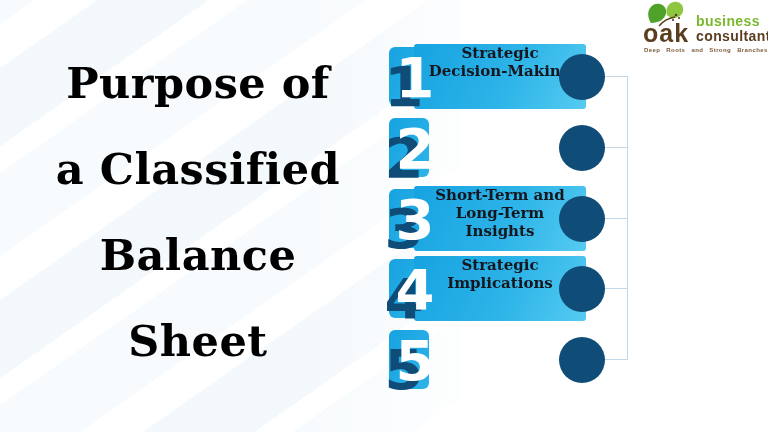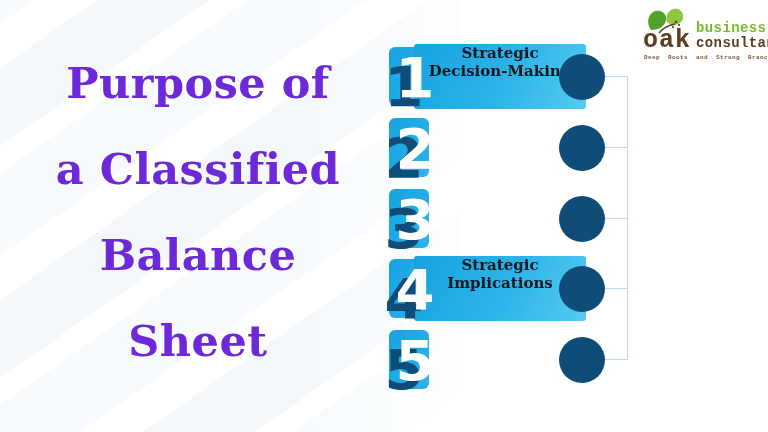--- a/index.html
+++ b/index.html
@@ -18,21 +18,21 @@
     opacity:0.6;
   }
   .bg-fade{
     position:absolute;left:300px;top:0;width:260px;height:432px;
     background:linear-gradient(90deg, rgba(255,255,255,0), #ffffff 80%);
   }
   
   .title{
     position:absolute;left:28px;top:40px;width:340px;
     text-align:center;font-weight:700;font-size:43px;line-height:86px;
-    color:#6d28d9;white-space:pre-line;letter-spacing:0.5px;
+    color:#000000;white-space:pre-line;letter-spacing:0.5px;
   }
   
   .vline{position:absolute;left:627px;top:76px;width:1px;height:284px;background:#c2d8e8;}
   .row{position:absolute;left:384px;width:270px;height:65px;}
   .chip{
     position:absolute;left:5px;top:3px;width:40px;height:59px;border-radius:6px;
     background:linear-gradient(115deg,#17a3e1,#2db4e8);
   }
   .card{
     position:absolute;left:30px;top:0;width:172px;height:65px;border-radius:3px;
@@ -48,22 +48,22 @@
     background:#0f4d78;
   }
   .hline{position:absolute;left:221px;top:32px;width:23px;height:1px;background:#c2d8e8;}
   .digit{
     position:absolute;left:0;top:0;width:62px;height:65px;line-height:68px;
     text-align:center;font-family:"DejaVu Sans","Liberation Sans",sans-serif;
     font-weight:800;font-size:56px;color:#ffffff;
     text-shadow:-11px 9px 0 #0f4d78;
   }
   
-  .logo{position:absolute;right:5px;top:8px;width:120px;height:52px;
-    font-family:Liberation Mono, monospace;}
+  .logo{position:absolute;right:5px;top:1px;width:120px;height:52px;
+    font-family:Liberation Sans, sans-serif;}
   .logo-leaves{position:absolute;left:2px;top:0;}
   .logo-oak{
     position:absolute;left:0px;top:20px;font-size:25px;font-weight:700;
     color:#5b3d20;letter-spacing:1px;line-height:25px;
   }
   .logo-right{position:absolute;left:53px;top:13px;line-height:15px;font-weight:700;font-size:14px;letter-spacing:0.4px;}
   .logo-business{color:#7ab82d;}
   .logo-consultant{color:#5b3d20;}
   .logo-tagline{
     position:absolute;left:1px;top:46px;width:119px;font-size:6px;color:#7a5a3a;
@@ -99,20 +99,25 @@
   <div class="row" style="top:115px">
     <div class="chip"></div>
     <div class="hline"></div>
     <div class="dot"></div>
     <div class="digit">2</div>
   </div>
 
   <div class="row" style="top:186px">
     <div class="chip"></div>
     <div class="hline"></div>
+    <div class="card">
+      <div class="card-label">Short-Term and
+Long-Term
+Insights</div>
+    </div>
     <div class="dot"></div>
     <div class="digit">3</div>
   </div>
 
   <div class="row" style="top:256px">
     <div class="chip"></div>
     <div class="hline"></div>
     <div class="card">
       <div class="card-label">Strategic
 Implications</div>

